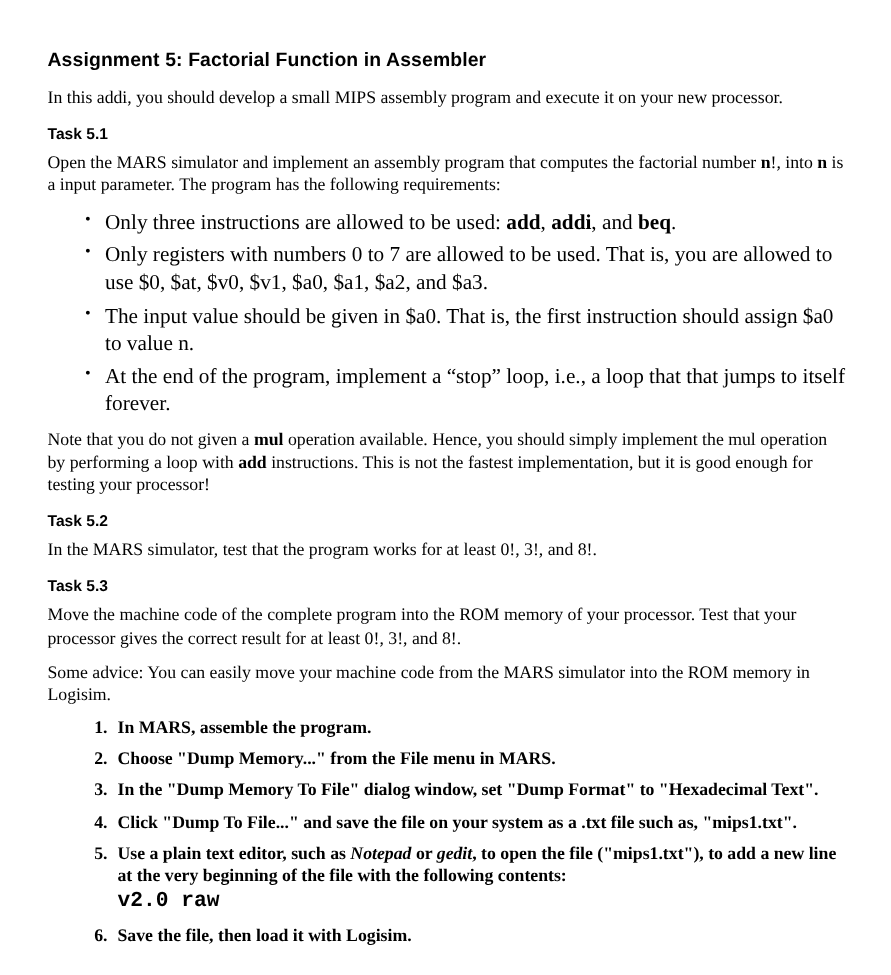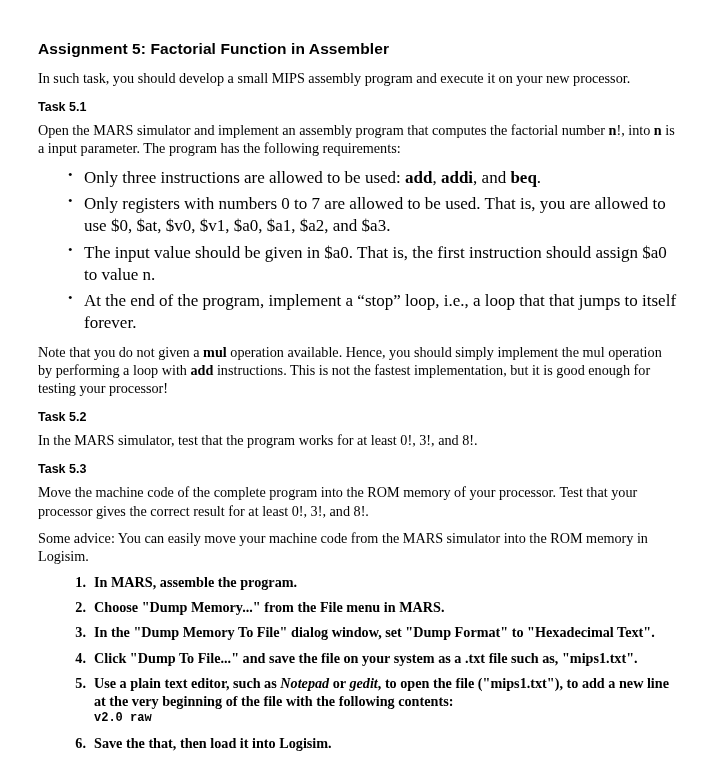--- a/index.html
+++ b/index.html
@@ -84,37 +84,37 @@
     position: absolute;
     left: 30px;
     top: 0;
     width: 18px;
     text-align: right;
     font-size: 14.2px;
     line-height: 1.28;
   }
   code.mono {
     font-family: "Liberation Mono", monospace;
-    font-size: 12px;
+    font-size: 17px;
   }
   .code-line {
     display: block;
     margin-top: 1px;
   }
   b, strong { font-weight: bold; }
   i, em { font-style: italic; }
 </style>
 </head>
 <body>
 
 <div class="page">
 
   <h1 class="doc-title">Assignment 5: Factorial Function in Assembler</h1>
 
-  <p class="para">In such task, you should develop a small MIPS assembly program and execute it on your new processor.</p>
+  <p class="para">In this addi, you should develop a small MIPS assembly program and execute it on your new processor.</p>
 
   <h2 class="task-heading">Task 5.1</h2>
 
   <p class="para"><span>Open the MARS simulator and implement an assembly program that computes the factorial number </span><b>n</b><span>!, into </span><b>n</b><span> is a input parameter. The program has the following requirements:</span></p>
 
   <ul class="bullets">
     <li><span>Only three instructions are allowed to be used: </span><b>add</b><span>, </span><b>addi</b><span>, and </span><b>beq</b><span>.</span></li>
     <li><span>Only registers with numbers 0 to 7 are allowed to be used. That is, you are allowed to use $0, $at, $v0, $v1, $a0, $a1, $a2, and $a3.</span></li>
     <li><span>The input value should be given in $a0. That is, the first instruction should assign $a0 to value n.</span></li>
     <li><span>At the end of the program, implement a “stop” loop, i.e., a loop that that jumps to itself forever.</span></li>
@@ -128,16 +128,16 @@
   <h2 class="task-heading">Task 5.3</h2>
   <p class="para">Move the machine code of the complete program into the ROM memory of your processor. Test that your processor gives the correct result for at least 0!, 3!, and 8!.</p>
   <p class="para tight">Some advice: You can easily move your machine code from the MARS simulator into the ROM memory in Logisim.</p>
 
   <ol class="steps">
     <li><span>In MARS, assemble the program.</span></li>
     <li><span>Choose "Dump Memory..." from the File menu in MARS.</span></li>
     <li><span>In the "Dump Memory To File" dialog window, set "Dump Format" to "Hexadecimal Text".</span></li>
     <li><span>Click "Dump To File..." and save the file on your system as a .txt file such as, "mips1.txt".</span></li>
     <li><span>Use a plain text editor, such as </span><i>Notepad</i><span> or </span><i>gedit</i><span>, to open the file ("mips1.txt"), to add a new line at the very beginning of the file with the following contents:</span><code class="mono code-line">v2.0 raw</code></li>
-    <li><span>Save the that, then load it into Logisim.</span></li>
+    <li><span>Save the file, then load it with Logisim.</span></li>
   </ol>
 
 </div>
 
 </body></html>

